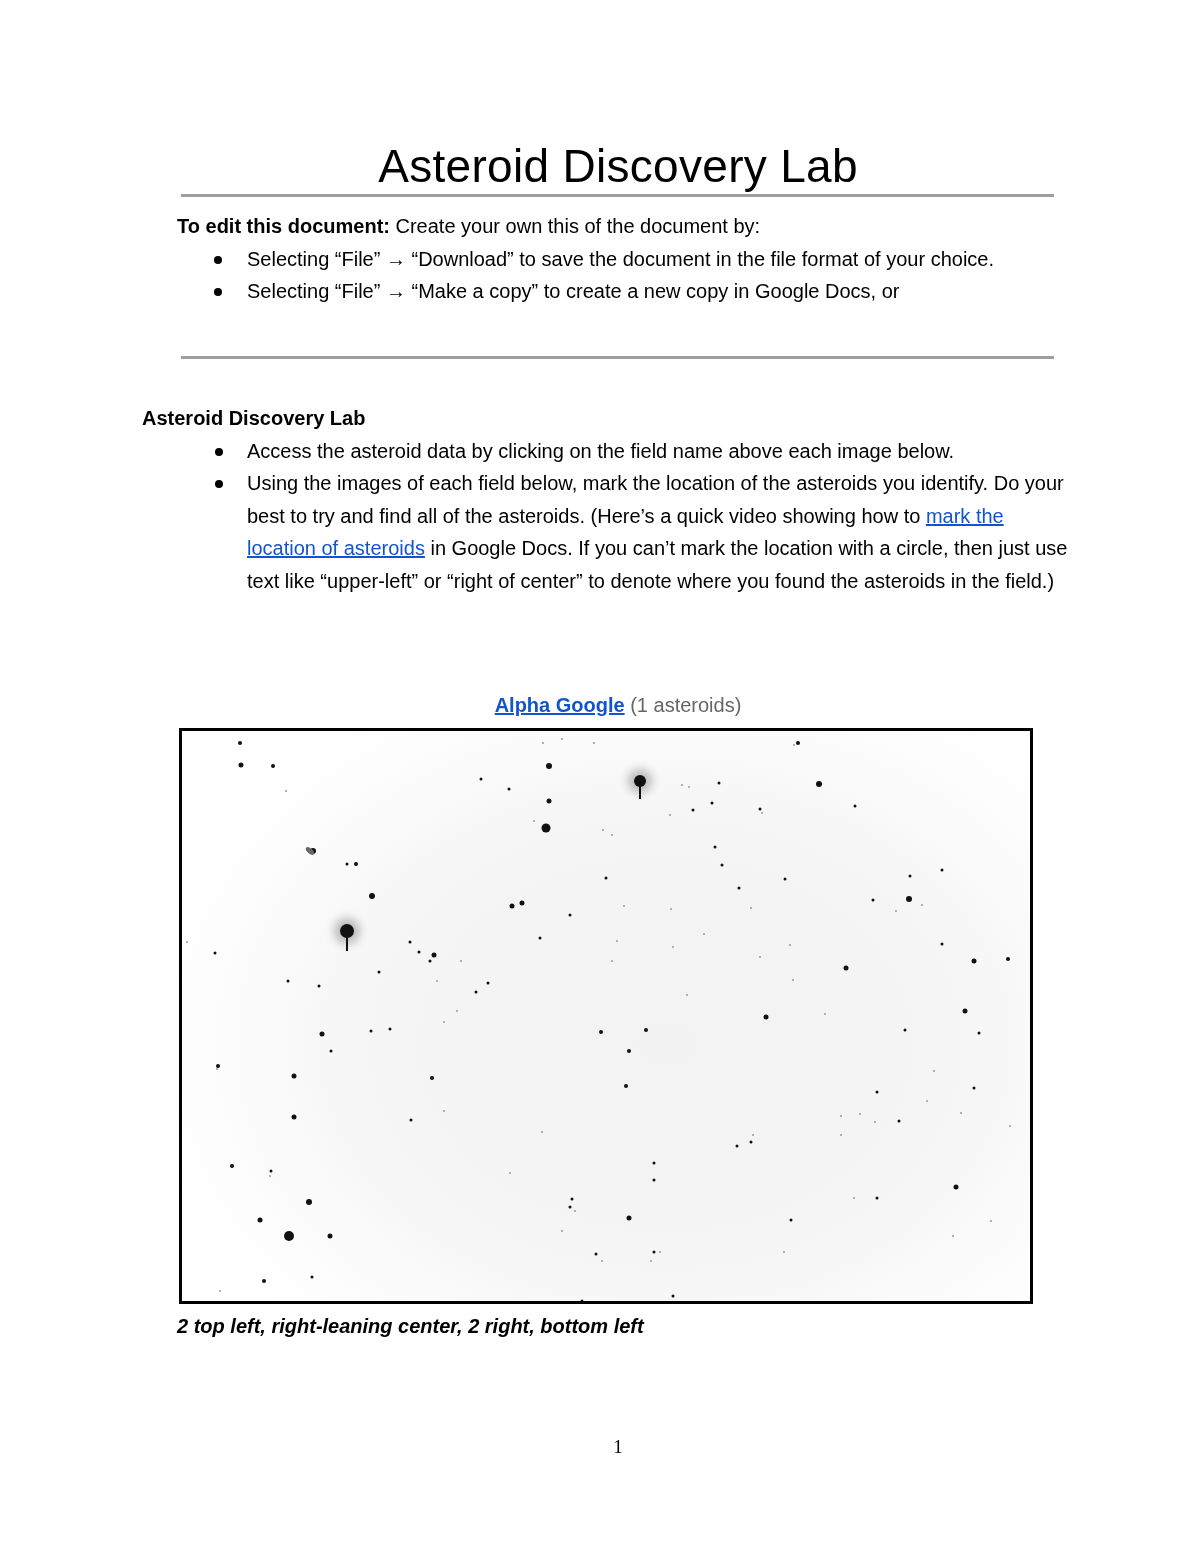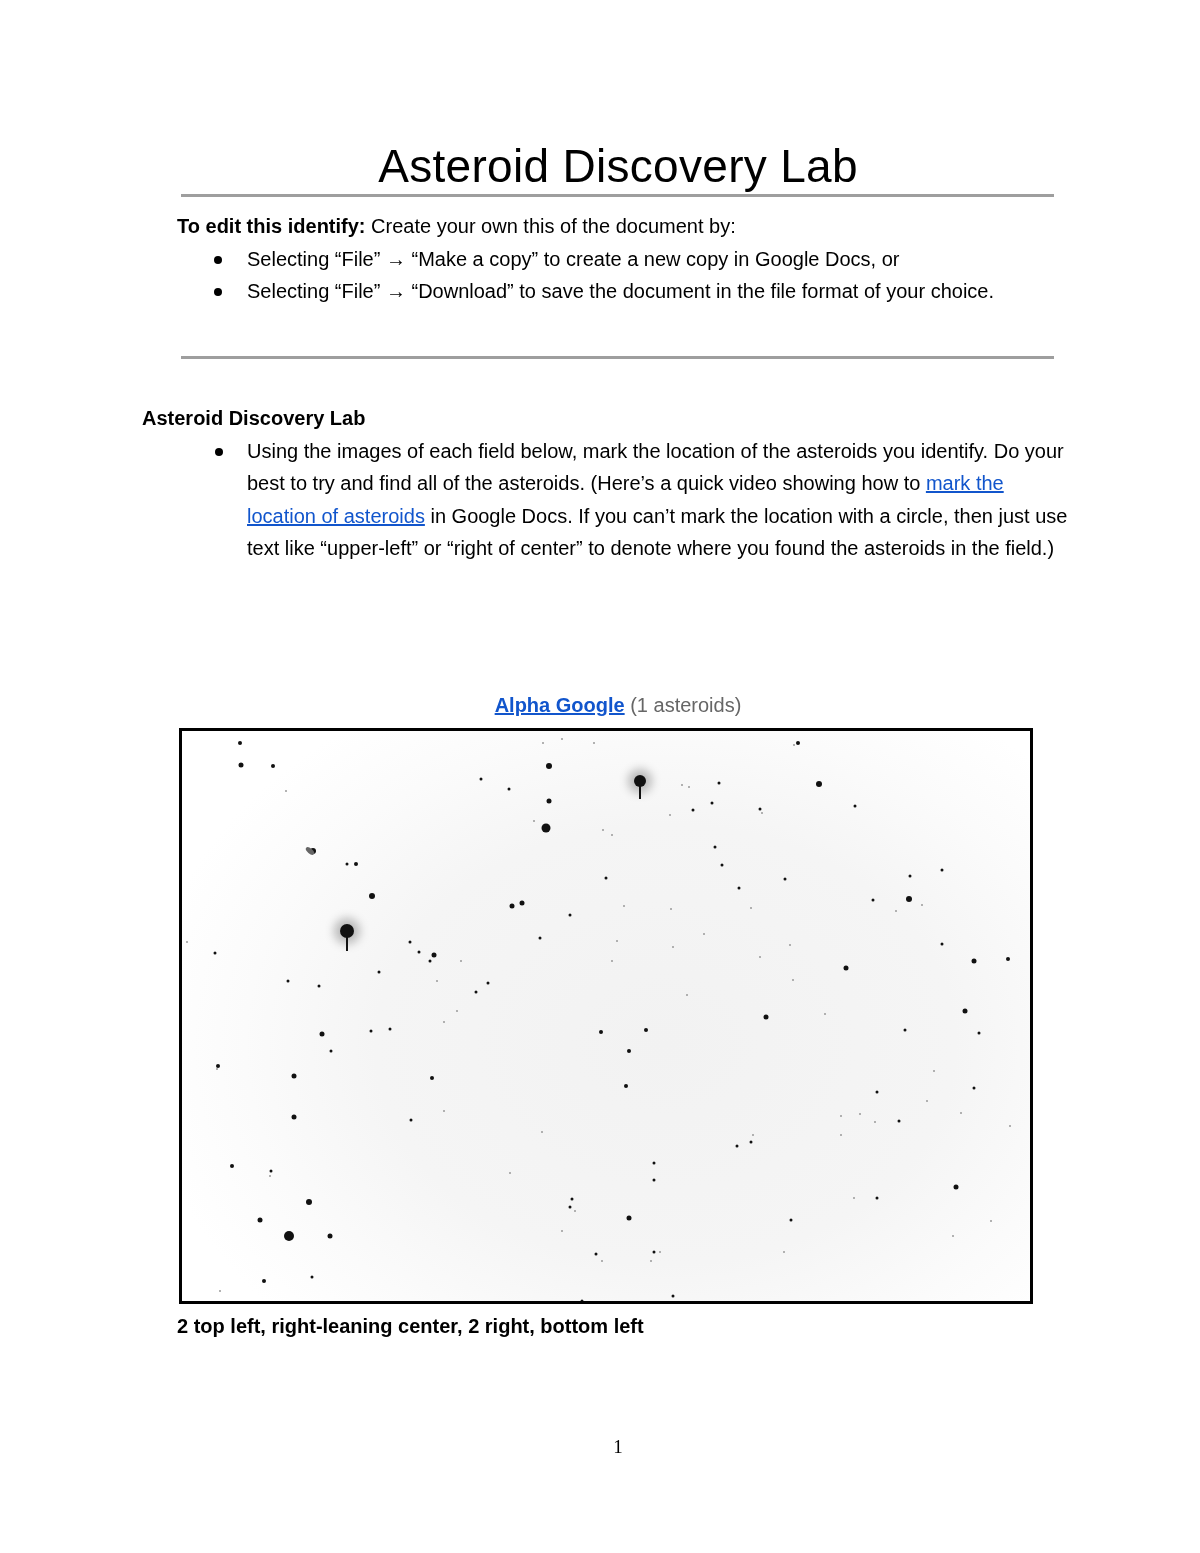--- a/index.html
+++ b/index.html
@@ -23,46 +23,47 @@
   .field-caption { position: absolute; left: 0; width: 1236px; top: 694px; text-align: center; font-size: 20px; }
   .field-caption a { font-weight: bold; }
   .field-caption .muted { color: #666666; }
   .starfield { position: absolute; left: 179px; top: 728px; width: 848px; height: 570px;
                border: 3px solid #000;
                background: radial-gradient(ellipse 62% 70% at 57% 55%, #f2f2f2 0%, #f5f5f5 55%, #fbfbfb 80%, #ffffff 100%); overflow: hidden; }
   .star { position: absolute; border-radius: 50%; background: #111; transform: translate(-50%,-50%); }
   .star.faint { background: #9a9a9a; }
   .star.bright { box-shadow: 0 0 10px 6px rgba(0,0,0,0.25); }
   .spike { position: absolute; background: #111; }
-  .answer { position: absolute; left: 177px; top: 1315px; font-size: 20px; font-weight: bold; }
+  .answer { position: absolute; left: 177px; top: 1315px; font-size: 20px; font-weight: bold; font-style: italic; }
   .page-number { position: absolute; left: 0; width: 1236px; top: 1436px; text-align: center;
                  font-family: "Liberation Serif", serif; font-size: 19px; }
 </style>
 </head>
 <body>
 
 <h1 class="page-title">Asteroid Discovery Lab</h1>
 
 <div class="rule top"></div>
 
 <div class="edit-block">
   <div>
-    <b>To edit this identify:</b><span> Create your own this of the document by:</span>
+    <b>To edit this document:</b><span> Create your own this of the document by:</span>
   </div>
   <ul class="bul">
+    <li><span class="dot"></span><span>Selecting “File”  → “Download” to save the document in the file format of your choice.</span></li>
     <li><span class="dot"></span><span>Selecting “File” → “Make a copy” to create a new copy in Google Docs, or</span></li>
-    <li><span class="dot"></span><span>Selecting “File”  → “Download” to save the document in the file format of your choice.</span></li>
   </ul>
 </div>
 
 <div class="rule bottom"></div>
 
 <div class="section">
   <h2>Asteroid Discovery Lab</h2>
   <ul class="bul">
+    <li><span class="dot"></span><span>Access the asteroid data by clicking on the field name above each image below.</span></li>
     <li><span class="dot"></span><span>Using the images of each field below, mark the location of the asteroids you identify. Do your best to try and find all of the asteroids. (Here’s a quick video showing how to </span><a class="link" href="#">mark the location of asteroids</a><span> in Google Docs. If you can’t mark the location with a circle, then just use text like “upper-left” or “right of center” to denote where you found the asteroids in the field.)</span></li>
   </ul>
 </div>
 
 <div class="field-caption">
   <a class="link" href="#">Alpha Google</a><span class="muted"> (1 asteroids)</span>
 </div>
 
 <div class="starfield" id="starfield" title="Star field image (inverted grayscale) of the Alpha Field">
     <div class="star" style="left: 58px; top: 12px; width: 4px; height: 4px;"></div>

